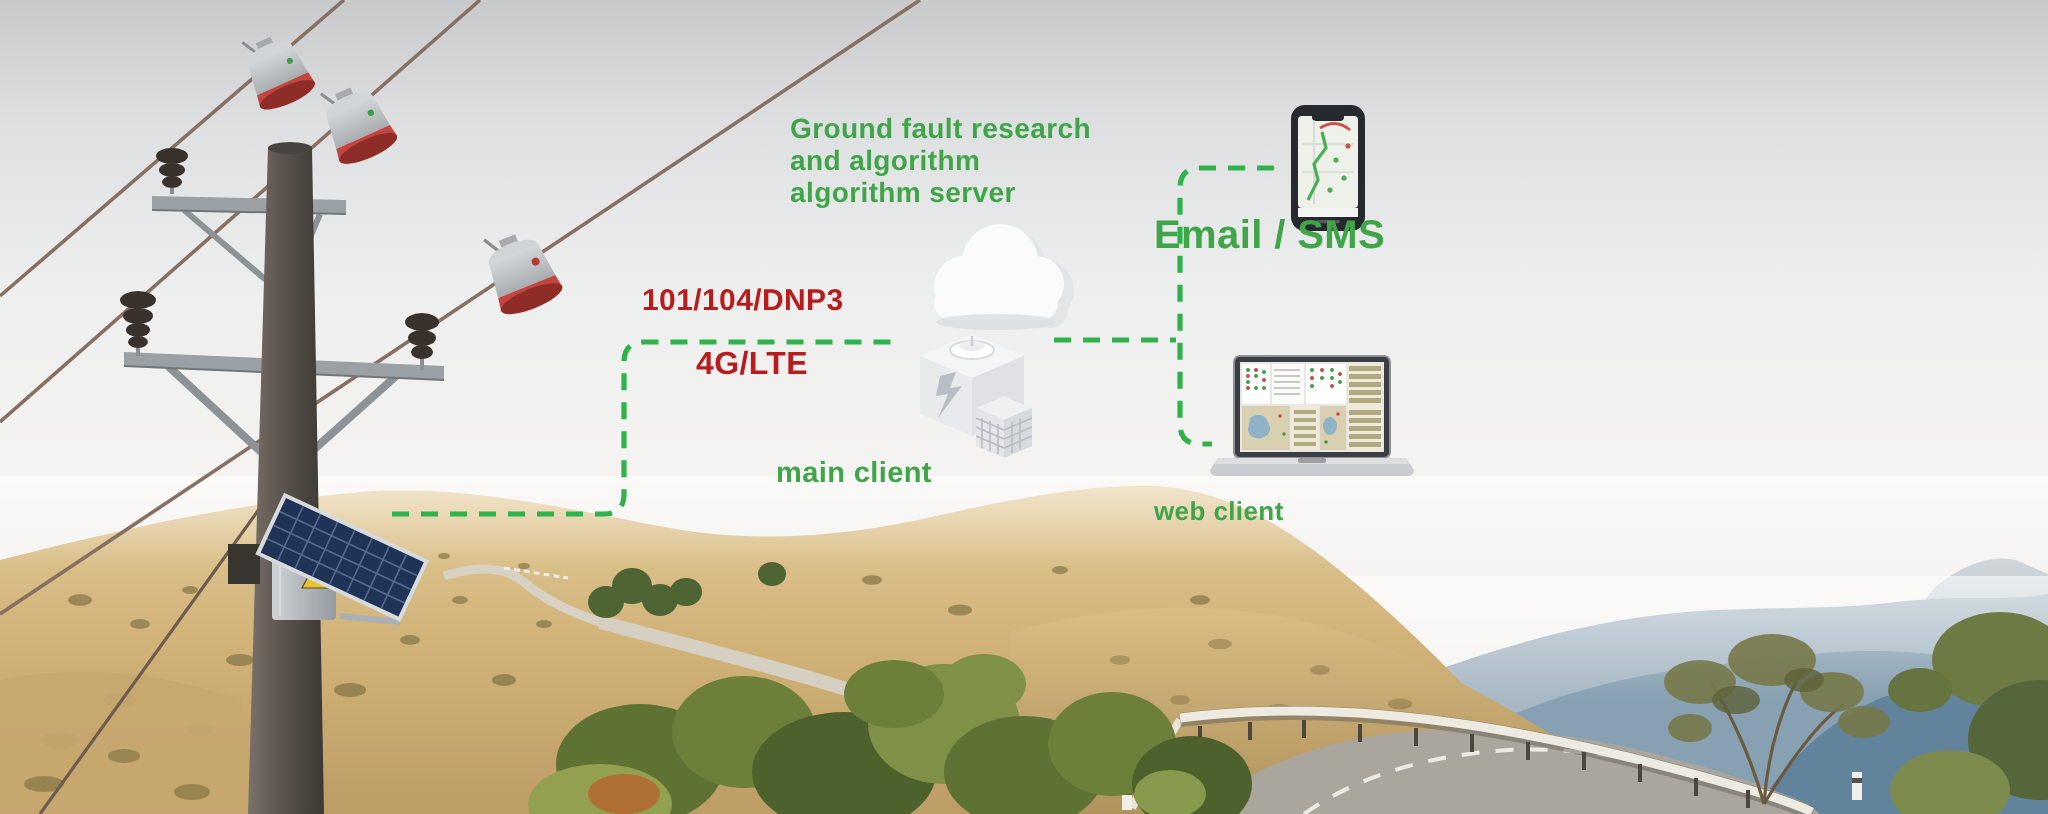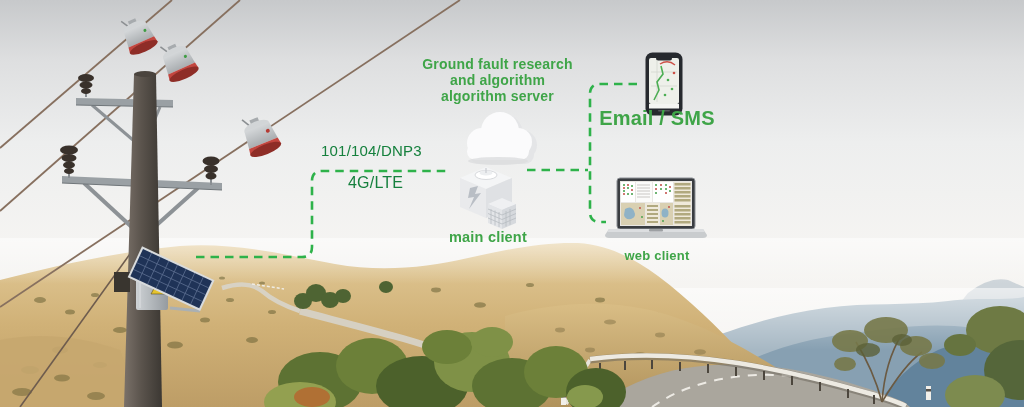--- a/index.html
+++ b/index.html
@@ -8,22 +8,22 @@
     font-family:"Liberation Sans", sans-serif;
   }
   .stage svg{display:block;}
   .bg{position:absolute;left:0;top:0;}
   .connectors{position:absolute;left:0;top:0;pointer-events:none;}
   .icon{position:absolute;}
   .icon.cloud{left:452px;top:104px;}
   .icon.station{left:450px;top:162px;}
   .icon.phone{left:645px;top:52px;}
   .icon.laptop{left:603px;top:176px;}
-  .label{position:absolute;color:#3fa548;font-weight:600;text-align:center;letter-spacing:.2px;}
-  .label.gray{color:#15803d;font-weight:400;text-align:center;}
+  .label{position:absolute;color:#3fa548;font-weight:600;text-align:left;letter-spacing:.2px;}
+  .label.gray{color:#b91c1c;font-weight:700;text-align:center;}
   .server-label{left:395px;top:56px;width:205px;font-size:14px;line-height:16px;}
   .protocol-label{left:321px;top:142px;font-size:15px;}
   .network-label{left:348px;top:174px;font-size:16px;}
   .station-label{left:388px;top:229px;width:200px;font-size:14.5px;line-height:17px;}
   .mobile-label{left:577px;top:110px;width:160px;font-size:20px;line-height:16px;}
   .web-label{left:577px;top:248px;width:160px;font-size:13px;}
 </style>
 </head>
 <body>
 

